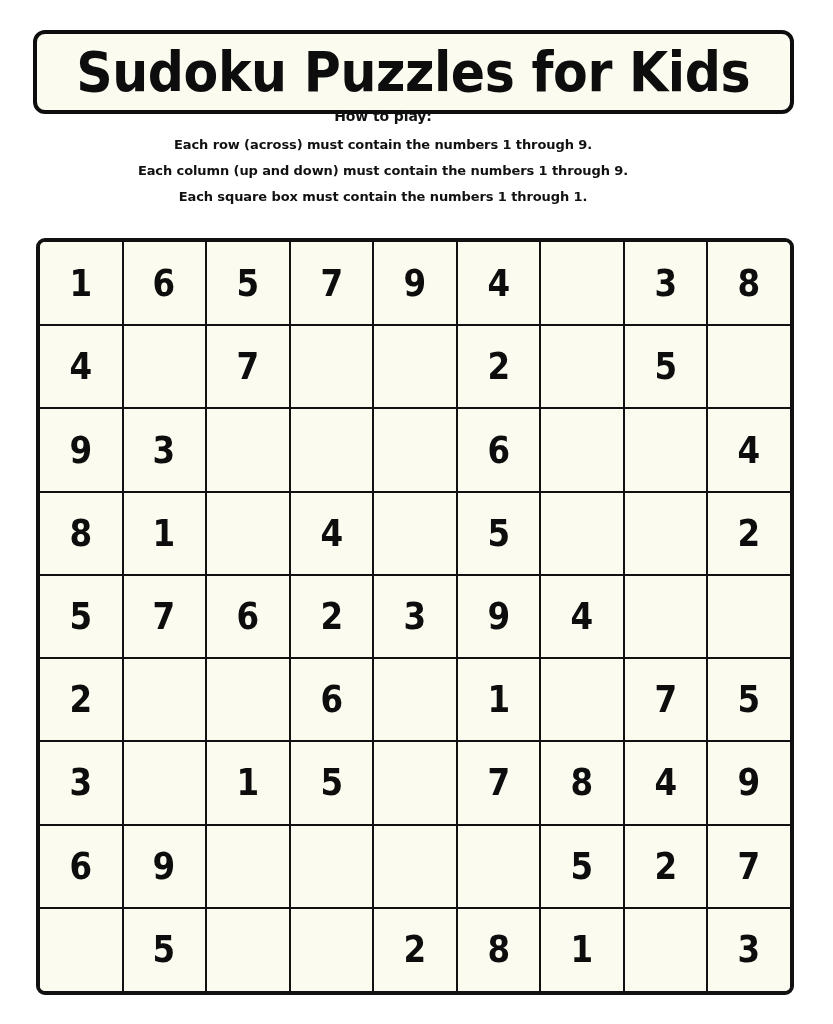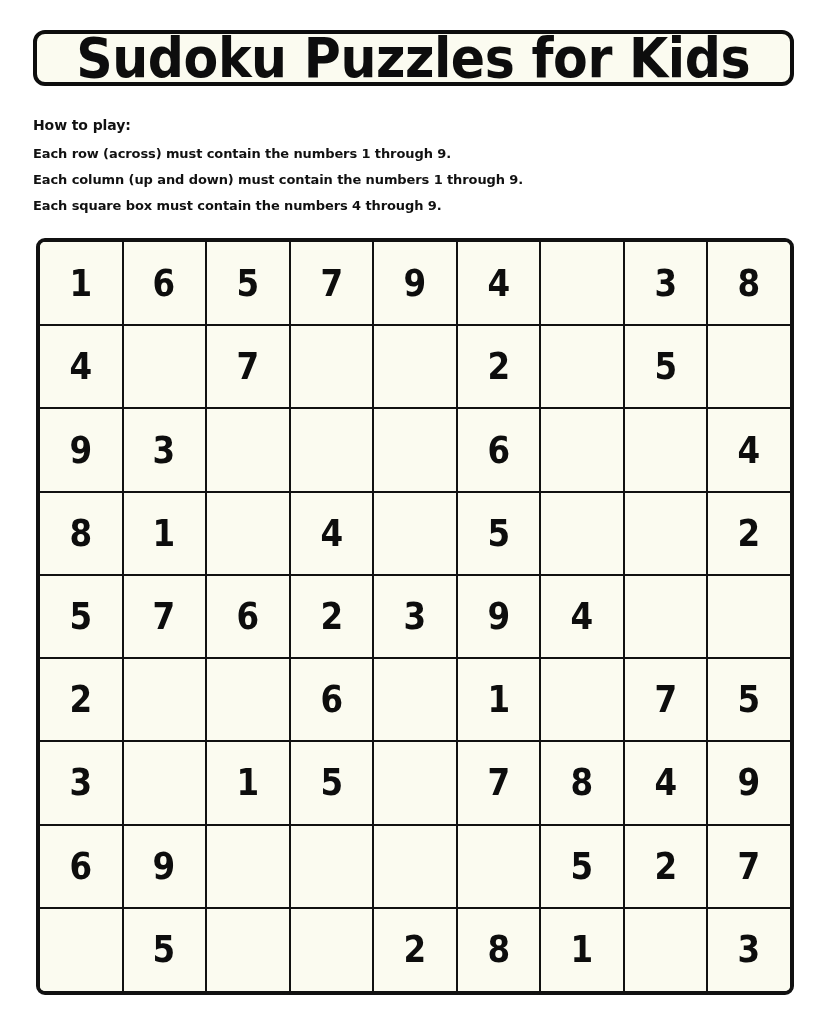--- a/index.html
+++ b/index.html
@@ -20,21 +20,21 @@
     inset: 0;
     background: #ffffff;
   }
 
   
   .title-box {
     position: absolute;
     left: 33px;
     top: 30px;
     width: 761px;
-    height: 56px;
+    height: 84px;
     box-sizing: border-box;
     background: #fbfbf0;
     border: 4px solid #0d0d0d;
     border-radius: 12px;
     display: flex;
     align-items: center;
     justify-content: center;
   }
   .title-text {
     font-family: "DejaVu Sans", sans-serif;
@@ -44,22 +44,23 @@
     letter-spacing: -0.5px;
     color: #0d0d0d;
     white-space: nowrap;
     transform: scaleX(0.92);
   }
 
   
   .instructions {
     position: absolute;
     left: 33px;
-    top: 117px;
+    top: 108px;
     width: 700px;
+    text-align: center;
   }
   .howto-label {
     font-family: "DejaVu Sans", sans-serif;
     font-weight: 700;
     font-size: 14px;
     color: #111111;
     margin-bottom: 13px;
     letter-spacing: -0.1px;
   }
   .rule-line {
@@ -122,21 +123,21 @@
 <div class="page">
 
   <div class="title-box">
     <div class="title-text">Sudoku Puzzles for Kids</div>
   </div>
 
   <div class="instructions">
     <div class="howto-label">How to play:</div>
     <div class="rule-line">Each row (across) must contain the numbers 1 through 9.</div>
     <div class="rule-line">Each column (up and down) must contain the numbers 1 through 9.</div>
-    <div class="rule-line">Each square box must contain the numbers 4 through 9.</div>
+    <div class="rule-line">Each square box must contain the numbers 1 through 1.</div>
   </div>
 
   <div class="grid-wrap">
     <table class="sudoku">
       <tbody>
           <tr>
             <td><span class="cellnum">1</span></td>
             <td><span class="cellnum">6</span></td>
             <td><span class="cellnum">5</span></td>
             <td><span class="cellnum">7</span></td>

